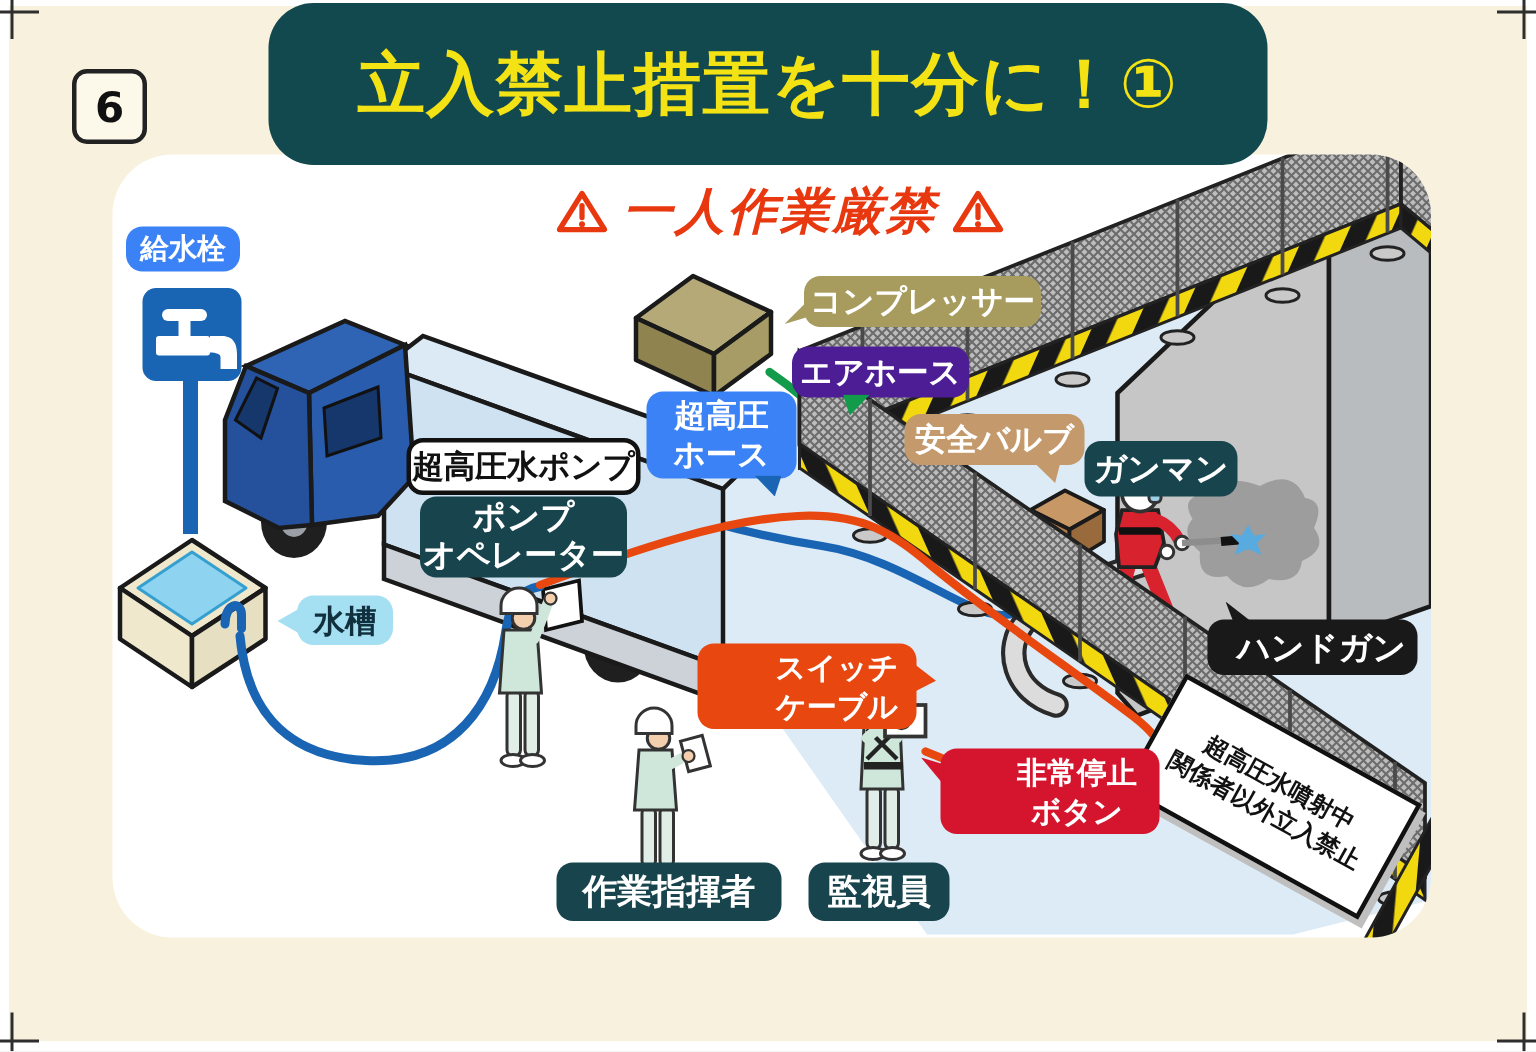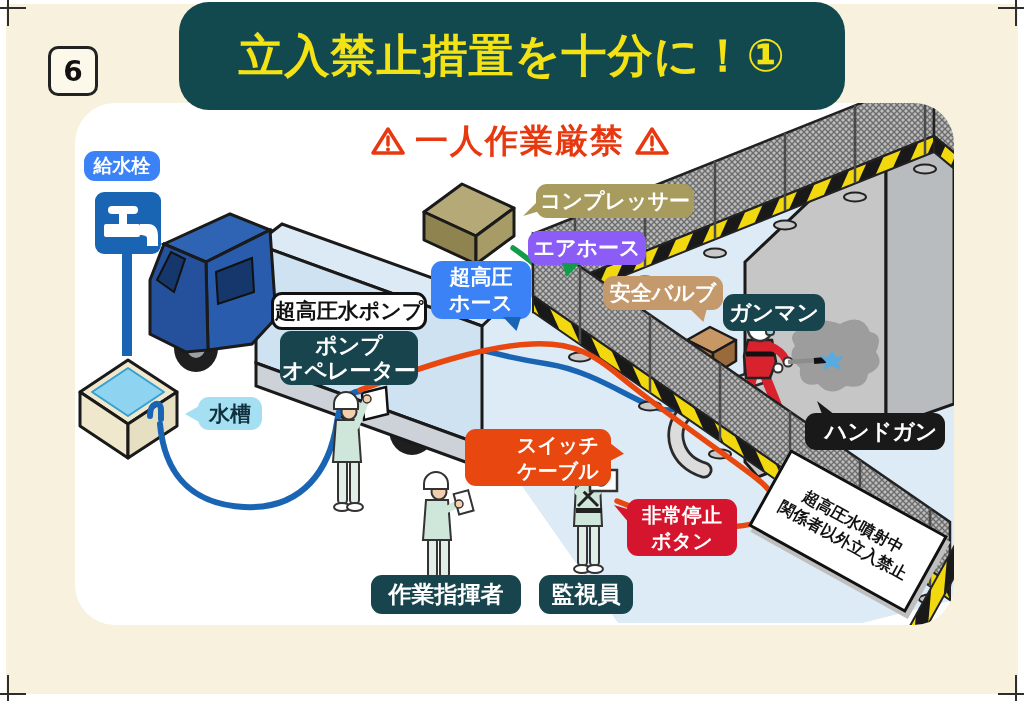--- a/index.html
+++ b/index.html
@@ -8,34 +8,34 @@
   .cream{position:absolute;left:6px;top:4px;width:1012px;height:690px;background:#f8f1dd;}
   .card{position:absolute;left:75px;top:103px;width:879px;height:522px;background:#ffffff;border-radius:40px;}
   .art{position:absolute;left:0;top:0;width:1024px;height:701px;z-index:1;}
   .badge{position:absolute;left:48px;top:46px;width:44px;height:44px;border:3px solid #222;border-radius:10px;
          background:#fcf8ea;display:flex;align-items:center;justify-content:center;
          font-size:28px;font-weight:bold;color:#111;z-index:3;}
   .banner{position:absolute;left:179px;top:2px;width:666px;height:108px;background:#12494f;border-radius:30px;
           display:flex;align-items:center;justify-content:center;z-index:3;}
   .banner span{color:#f3e214;font-size:45px;font-weight:800;letter-spacing:1px;white-space:nowrap;}
   .warnrow{position:absolute;left:348px;top:118px;width:344px;height:46px;display:flex;align-items:center;
-           justify-content:center;gap:10px;z-index:3;}
+           justify-content:center;gap:10px;z-index:3;font-style:italic;}
   .warnrow span{color:#e8380f;font-size:33px;font-weight:800;letter-spacing:2px;white-space:nowrap;}
   .lbl{position:absolute;z-index:4;display:flex;align-items:center;justify-content:center;
        border-radius:11px;font-weight:800;color:#fff;text-align:center;}
   .lbl span{white-space:pre-line;}
   .blue{background:#3b82f6;}
   .teal{background:#17444d;}
   .olive{background:#a79c5e;}
-  .green{background:#8b5cf6;}
+  .green{background:#4c1d95;}
   .tan{background:#c4996b;}
   .blk{background:#191919;padding-left:12px;}
   .lblue{background:#a5dff2;color:#10303e;}
   .orng{background:#e8470f;padding-left:40px;}
-  .ered{background:#d5152d;}
+  .ered{background:#d5152d;padding-left:36px;}
   .white-lbl{background:#ffffff;color:#111;border:3px solid #111;}
   .tail{position:absolute;display:block;}
   .sign{position:absolute;left:758px;top:487px;width:174px;height:82px;background:#fff;border:3px solid #111;
         transform:rotate(29deg);z-index:2;display:flex;align-items:center;justify-content:center;
         font-size:16px;font-weight:800;color:#111;text-align:center;line-height:21px;white-space:pre-line;
         box-shadow:5px 4px 0 #bfbfbf;}
 </style>
 </head>
 <body>
 

